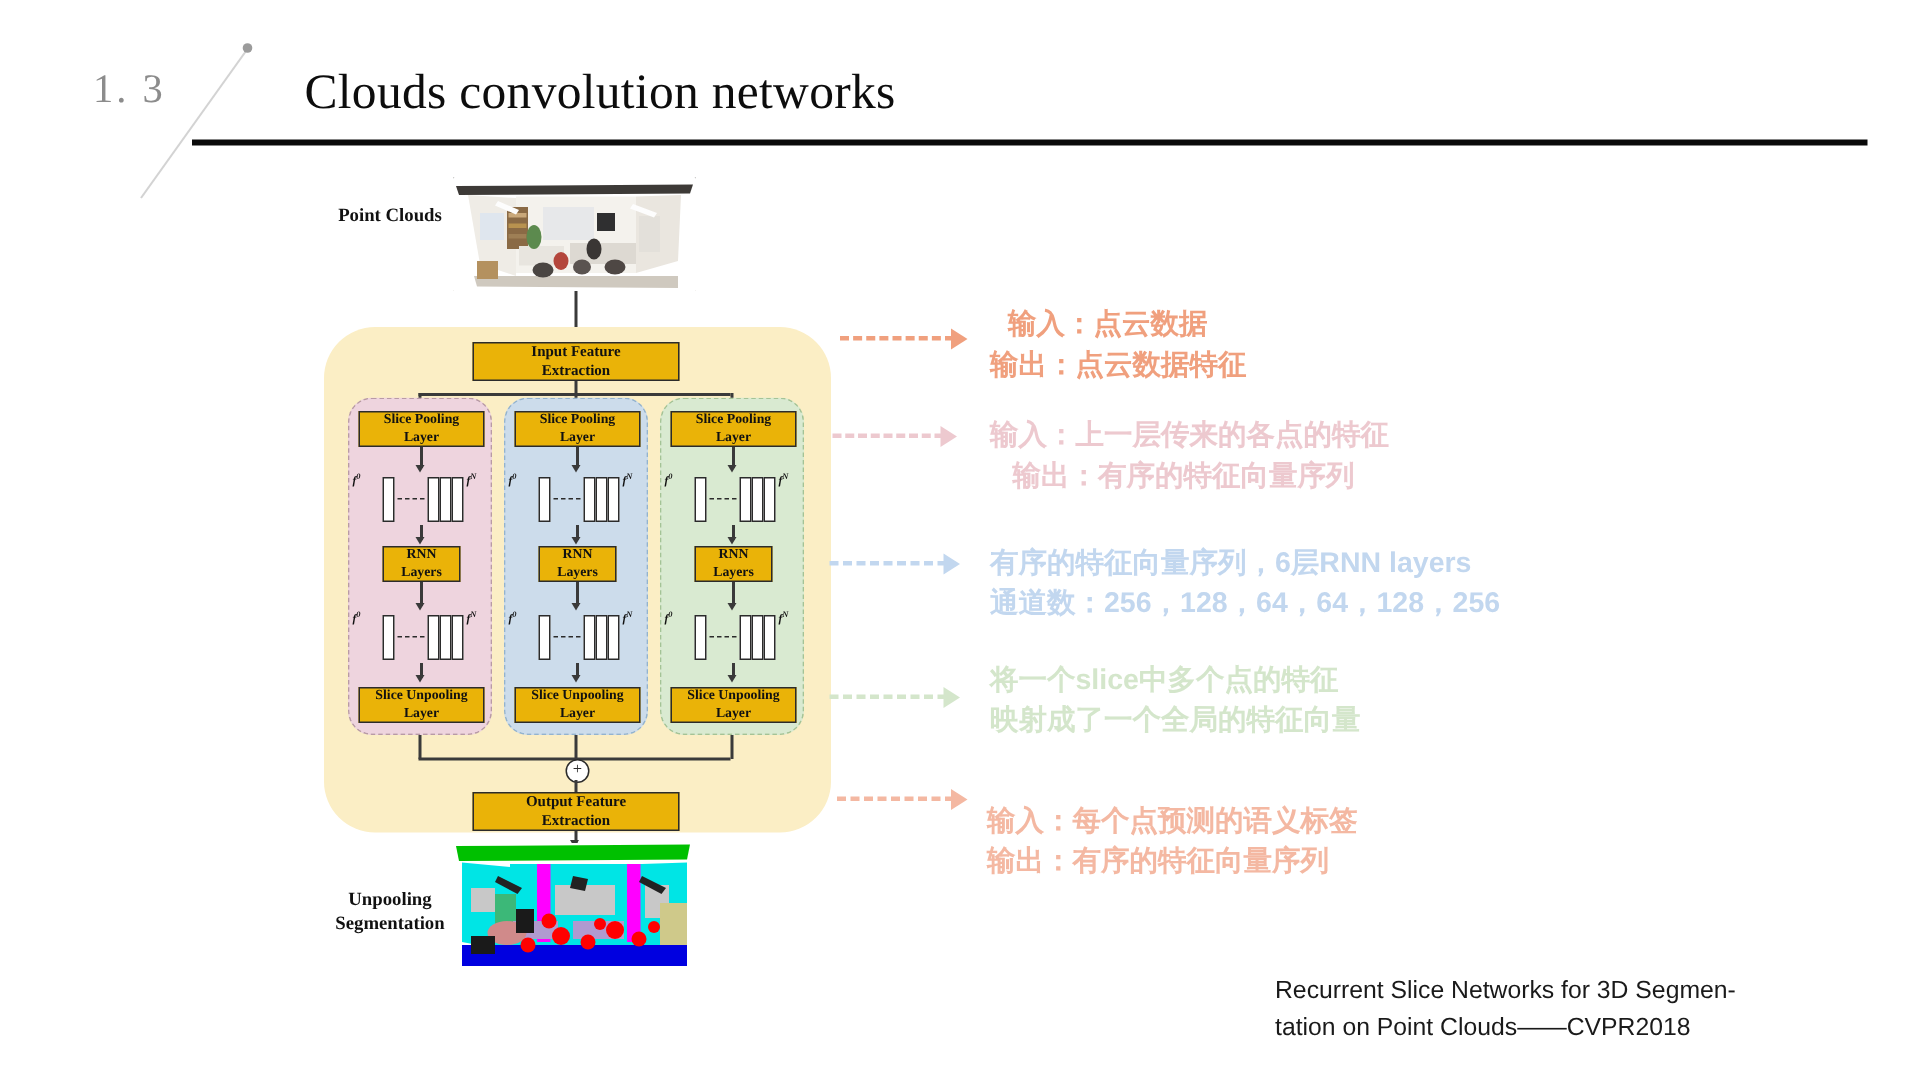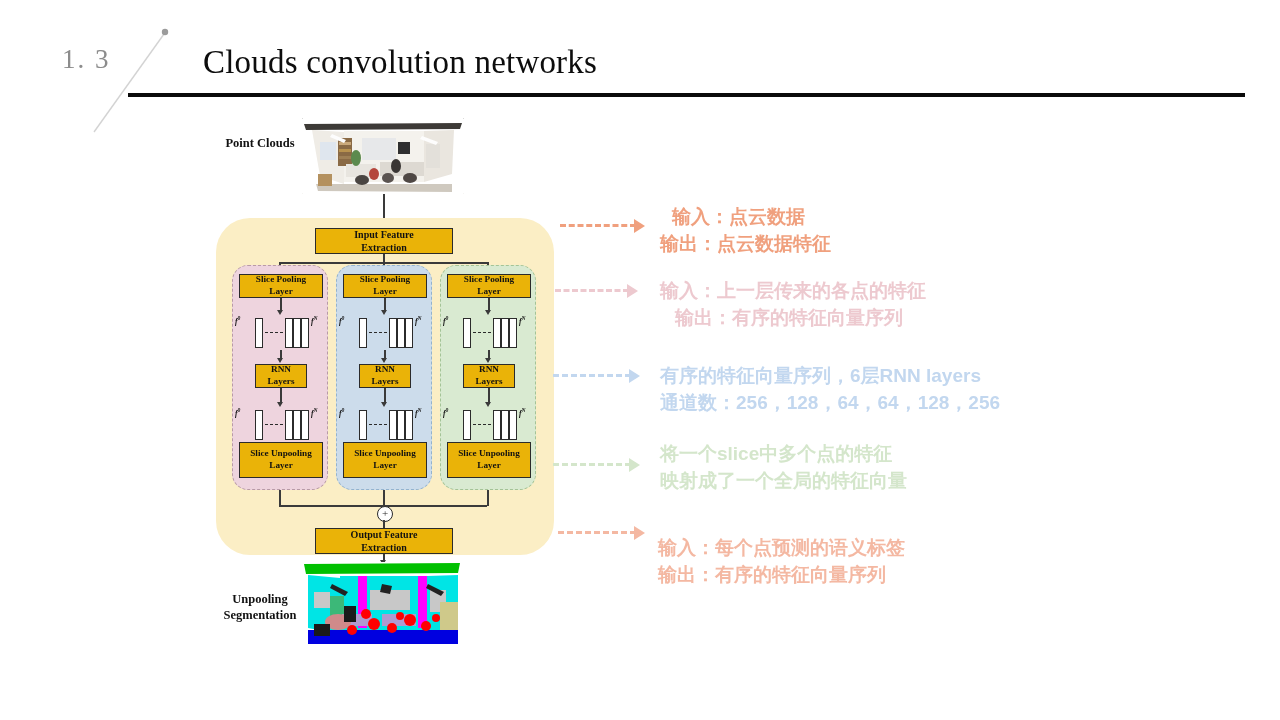--- a/index.html
+++ b/index.html
@@ -96,21 +96,21 @@
     position: absolute; top: 155px; width: 96px; height: 225px;
     border-radius: 16px; box-sizing: border-box;
   }
   #panel-0 { left: 22px;  background:#eed4de; border:1.2px dashed #b89aa6; }
   #panel-1 { left: 126px; background:#ccdceb; border:1.2px dashed #93b3cf; }
   #panel-2 { left: 230px; background:#d9ead1; border:1.2px dashed #a4c396; }
 
   .panel .dbox { left: 6px; width: 84px; }
   .b-pool   { top: 8px;   height: 24px; }
   .b-rnn    { top: 98px;  height: 24px; left: 22px !important; width: 52px !important; }
-  .b-unpool { top: 176px; height: 36px; }
+  .b-unpool { top: 192px; height: 24px; }
 
   
   .bars {
     position: absolute; left: 12px; width: 72px; height: 34px;
   }
   .bars.top { top: 50px; }
   .bars.bot { top: 142px; }
   .bar {
     position: absolute; top: 2px; width: 8px; height: 30px;
     background: #fff; border: 1.2px solid #2b2b2b; box-sizing: border-box;
@@ -461,13 +461,15 @@
 <div class="anno" style="left:558px; top:518px; color:#f4b8a2;">
   <div class="arrow-wrap" style="left:0; top:8px; width:90px;">
     <div class="arrow-line" style="width:78px;"></div>
     <div class="arrow-tip" style="left:76px;"></div>
   </div>
   <div class="anno-text" style="left:100px; top:16px;">输入：每个点预测的语义标签</div>
   <div class="anno-text" style="left:100px; top:43px;">输出：有序的特征向量序列</div>
 </div>
 
 <div id="citation">
+  <div>Recurrent Slice Networks for 3D Segmen-</div>
+  <div>tation on Point Clouds——CVPR2018</div>
 </div>
 
 </body></html>

